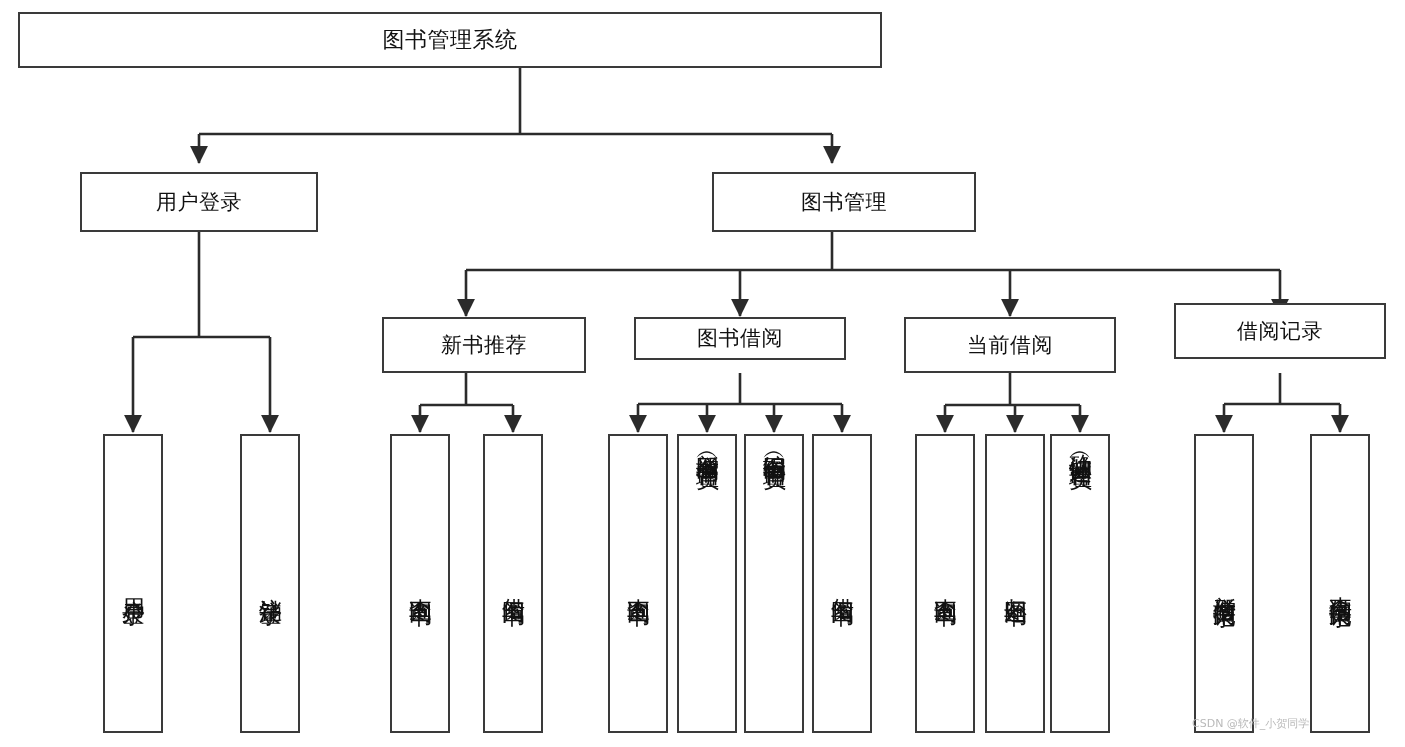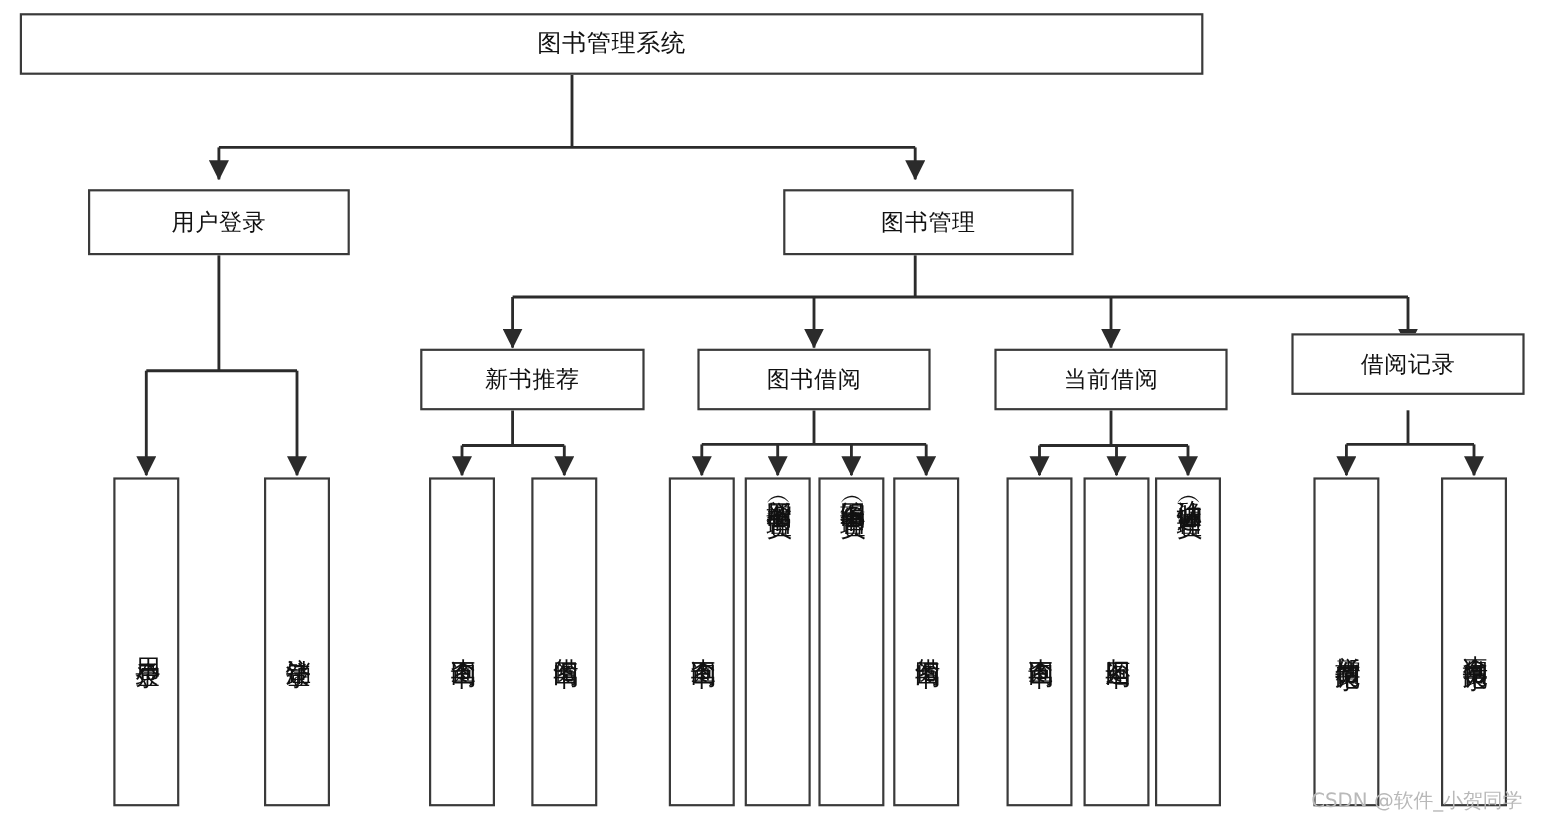--- a/index.html
+++ b/index.html
@@ -59,21 +59,21 @@
     line-height: 1.12;
     letter-spacing: 2px;
     white-space: nowrap;
   }
   .node.vert.mid {
     align-items: center;
   }
   .watermark {
     position: absolute;
     color: #b9b9b9;
-    font-size: 18px;
+    font-size: 11px;
     white-space: nowrap;
     font-family: "DejaVu Sans", "Liberation Sans", sans-serif;
   }
 </style>
 </head>
 <body>
 
 <div id="canvas">
 
   <svg id="edges" viewBox="0 0 1405 747" xmlns="http://www.w3.org/2000/svg">
@@ -119,37 +119,37 @@
       <path d="M 1015 405 L 1015 432" marker-end="url(#arrow)"></path>
       <path d="M 1080 405 L 1080 432" marker-end="url(#arrow)"></path>
 
       <path d="M 1280 373 L 1280 404"></path>
       <path d="M 1224 404 L 1340 404"></path>
       <path d="M 1224 404 L 1224 432" marker-end="url(#arrow)"></path>
       <path d="M 1340 404 L 1340 432" marker-end="url(#arrow)"></path>
     </g>
   </svg>
 
-  <div class="node horiz root" style="left:18px; top:12px; width:1076px; height:56px;">
+  <div class="node horiz root" style="left:18px; top:12px; width:864px; height:56px;">
     <span class="lbl">图书管理系统</span>
   </div>
 
   <div class="node horiz" style="left:80px; top:172px; width:238px; height:60px;">
     <span class="lbl">用户登录</span>
   </div>
 
   <div class="node horiz" style="left:712px; top:172px; width:264px; height:60px;">
     <span class="lbl">图书管理</span>
   </div>
 
   <div class="node horiz" style="left:382px; top:317px; width:204px; height:56px;align-items:center;">
     <span class="lbl">新书推荐</span>
   </div>
 
-  <div class="node horiz" style="left:634px; top:317px; width:212px; height:56px;">
+  <div class="node horiz" style="left:634px; top:317px; width:212px; height:43px;">
     <span class="lbl">图书借阅</span>
   </div>
 
   <div class="node horiz" style="left:904px; top:317px; width:212px; height:56px;justify-content:center;">
     <span class="lbl">当前借阅</span>
   </div>
 
   <div class="node horiz" style="left:1174px; top:303px; width:212px; height:56px;">
     <span class="lbl">借阅记录</span>
   </div>

